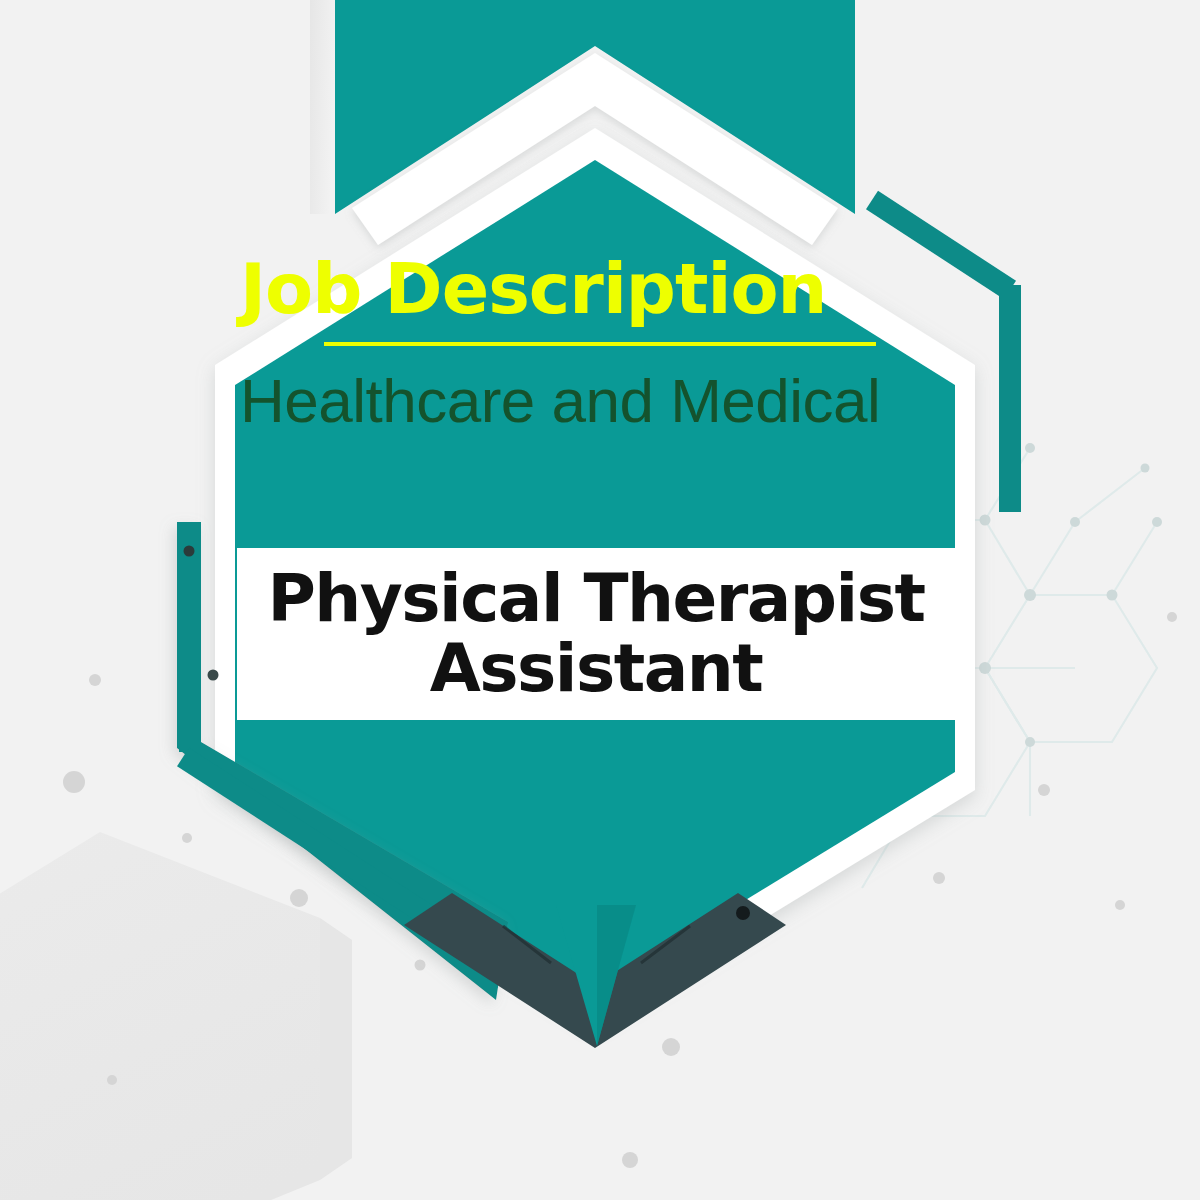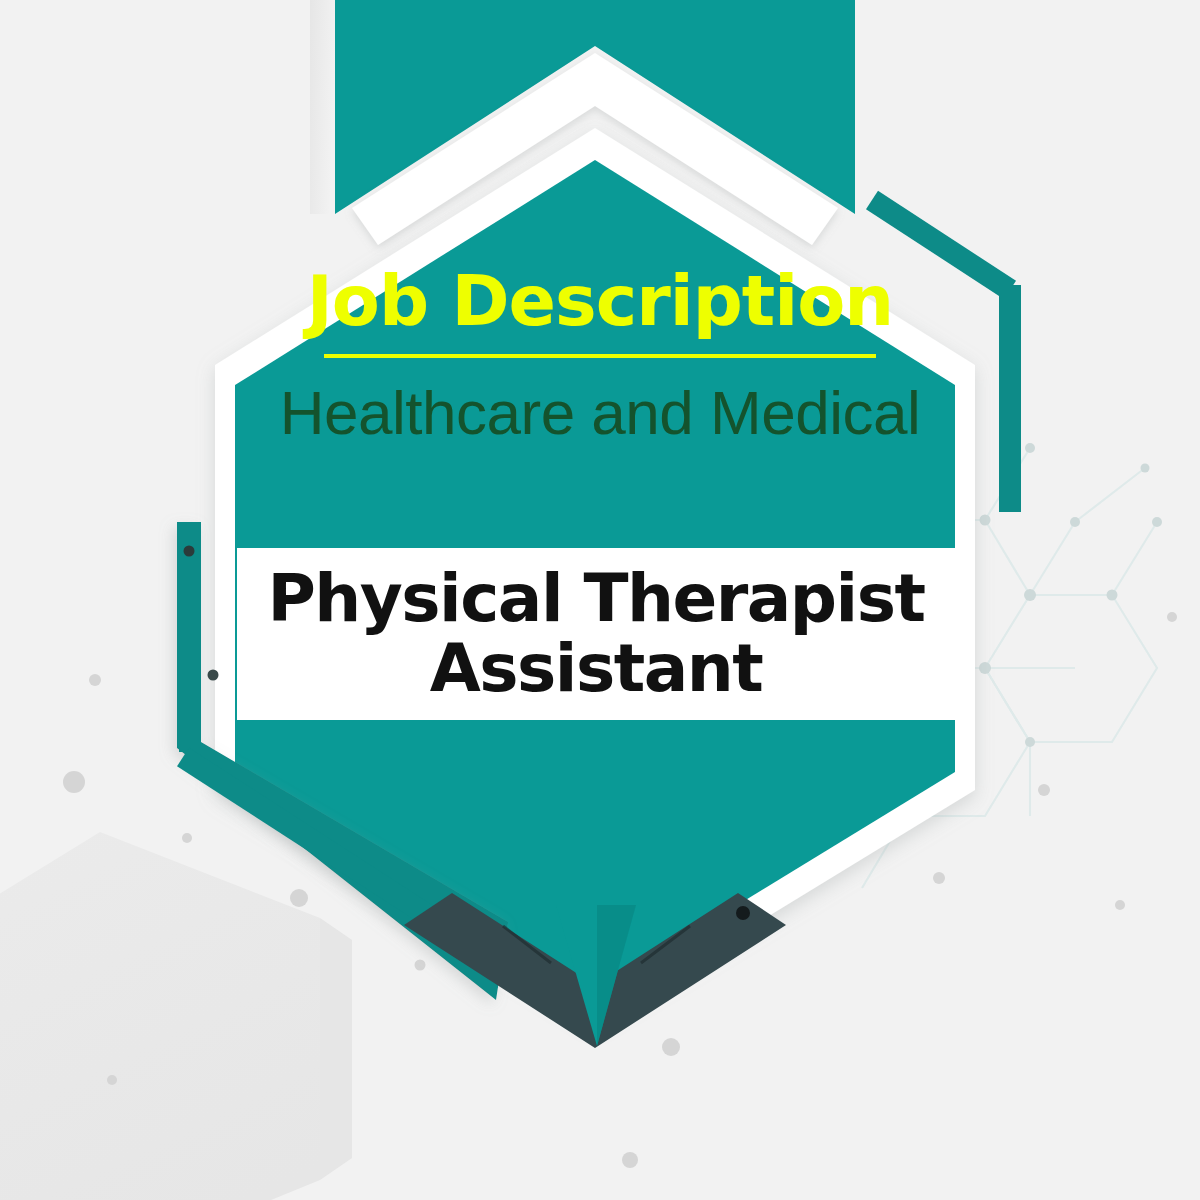--- a/index.html
+++ b/index.html
@@ -20,24 +20,23 @@
     top:0; left:0;
     width:1200px; height:1200px;
     display:block;
   }
   #fg-svg { pointer-events:none; }
 
   
   #card-text {
     position:absolute;
     left:240px;
-    top:252px;
+    top:240px;
     width:720px;
     z-index:40;
-    text-align:center;
   }
   .kicker {
     font-size:70px;
     font-weight:700;
     line-height:1.0;
     letter-spacing:-1px;
     color:#eeff00;
     padding-top:14px;
     font-family:"DejaVu Sans", sans-serif;
   }

